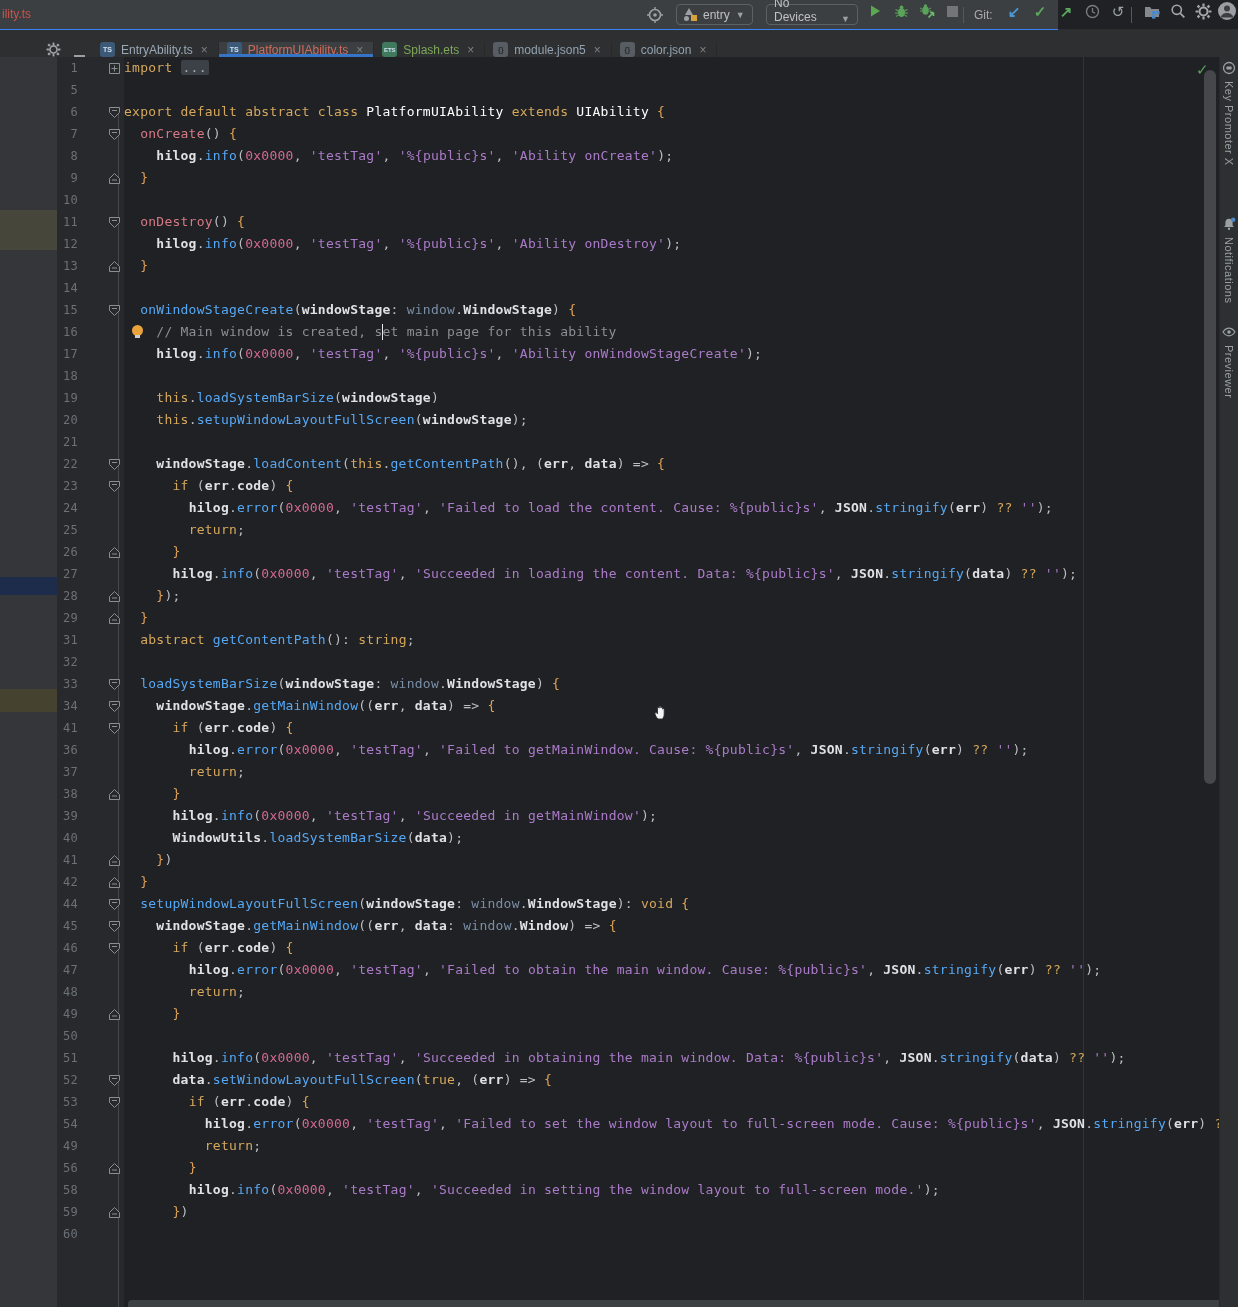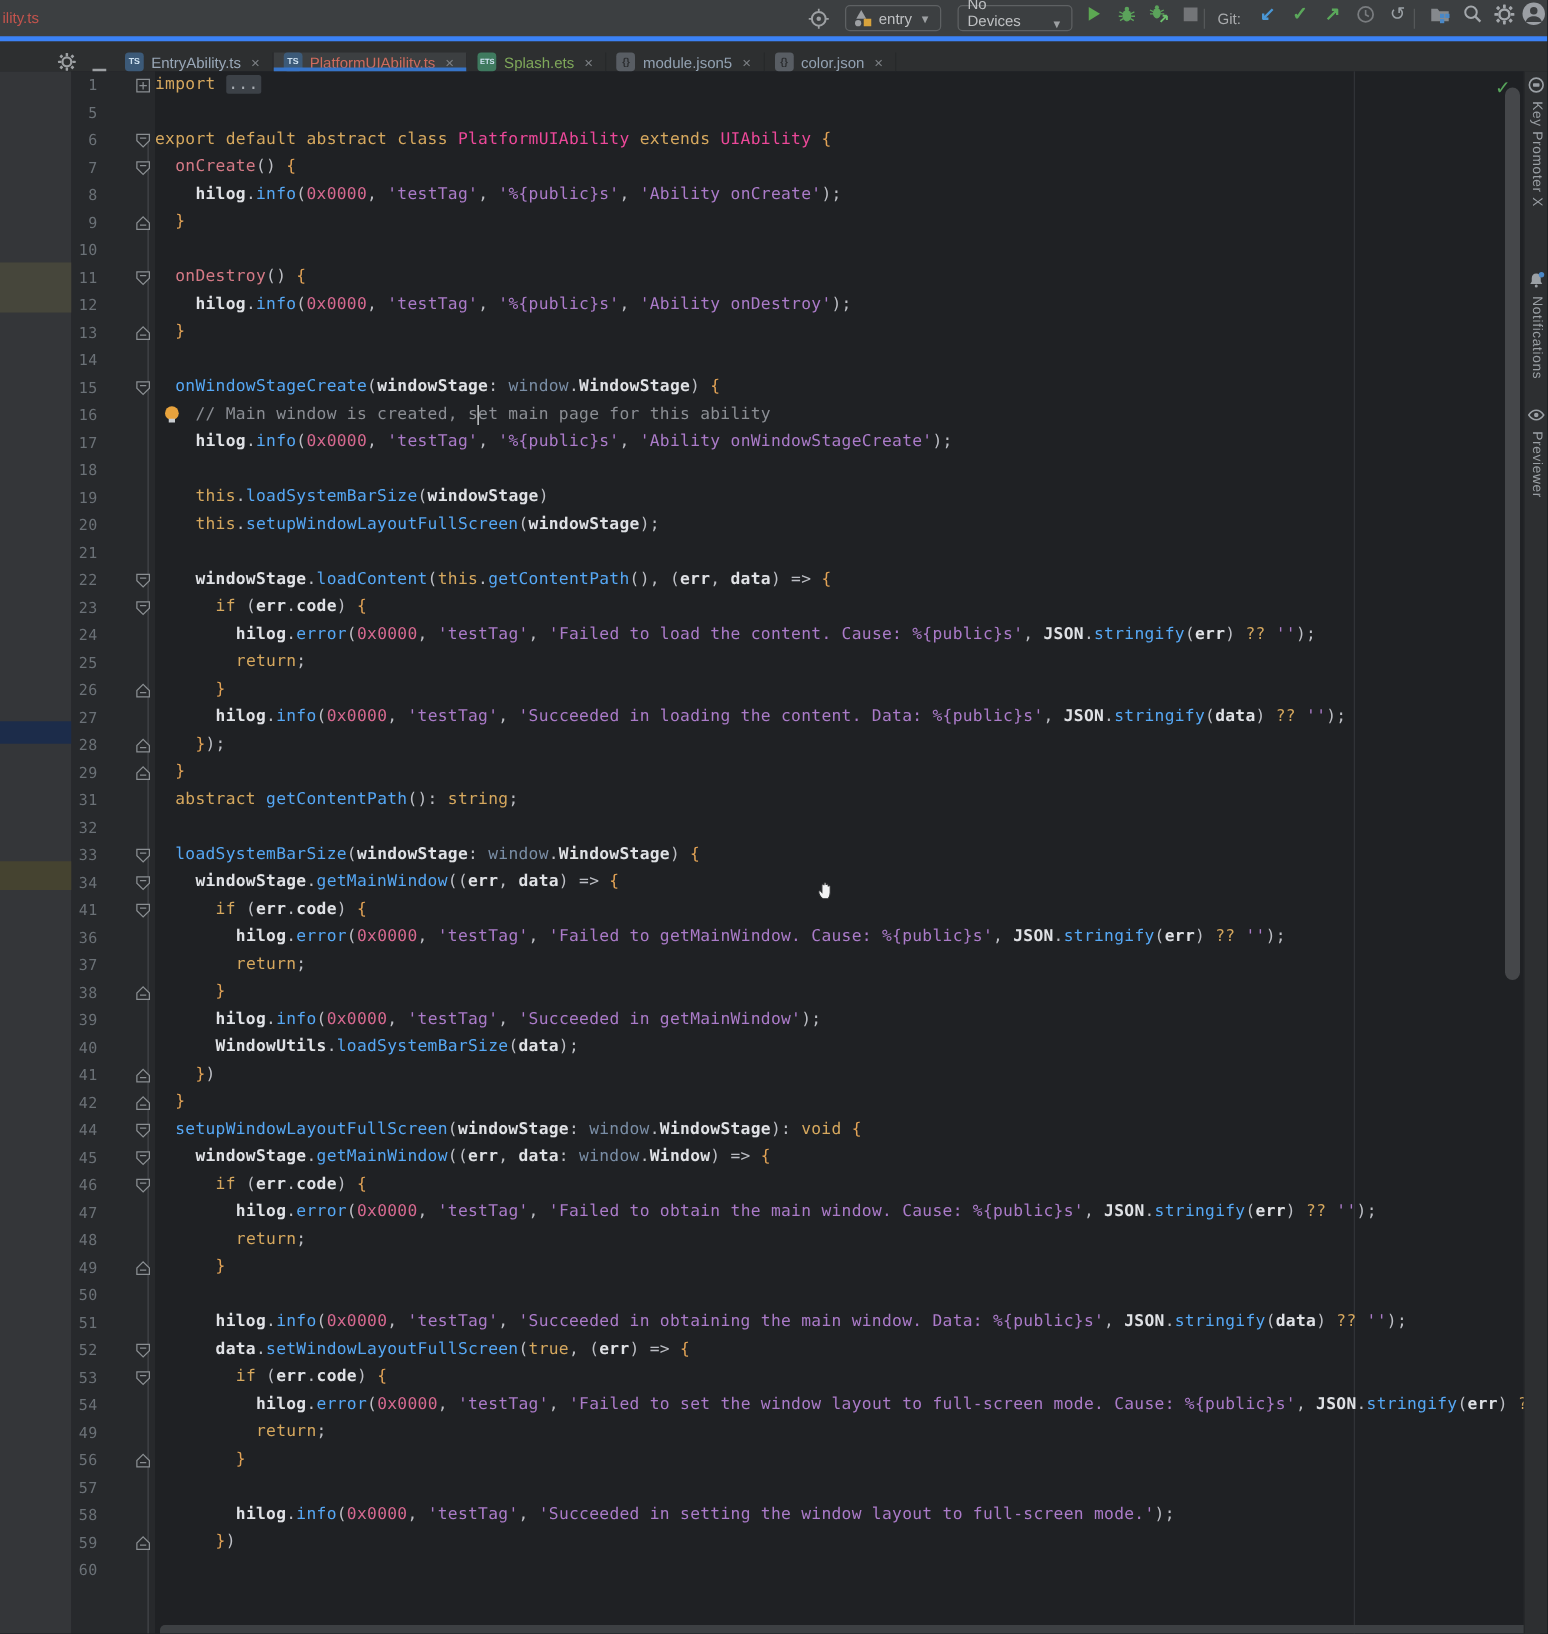--- a/index.html
+++ b/index.html
@@ -1,21 +1,21 @@
 <!DOCTYPE html>
 <html><head>
 <meta charset="utf-8">
 <style>
   html,body{margin:0;padding:0;background:#1f2124;}
   #app{position:relative;width:1238px;height:1307px;overflow:hidden;
        font-family:"Liberation Sans",sans-serif;background:#1f2124;}
 
   
-  #topbar{position:absolute;left:0;top:0;width:1238px;height:29px;background:#3c3f41;
-          border-bottom:4px solid #3b82f6;z-index:30;}
+  #topbar{position:absolute;left:0;top:0;width:1046px;height:29px;background:#3c3f41;
+          border-bottom:1px solid #3b82f6;z-index:30;padding-left:12px;}
   #win-title{position:absolute;left:2px;top:7px;font-size:12px;color:#c4544d;}
   .tb-abs{position:absolute;top:0;height:29px;display:flex;align-items:center;}
   .combo{height:21px;border:1px solid #5e6163;border-radius:4px;display:flex;align-items:center;
          padding:0 7px;color:#bfc1c3;font-size:12px;gap:6px;box-sizing:border-box;}
   .caret-down{font-size:9px;color:#9da0a3;}
   .tb-icon{width:22px;height:22px;display:flex;align-items:center;justify-content:center;}
   .vsep{width:1px;height:16px;background:#55585a;}
   #git-label{color:#a9abad;font-size:12px;}
   .uni{font-size:15px;line-height:1;}
 
@@ -44,21 +44,21 @@
   #margin-guide{position:absolute;left:1083px;top:0;bottom:0;width:1px;background:#303337;z-index:1;}
   #rows{position:absolute;left:0;top:0;width:1220px;z-index:3;}
   .row{display:flex;height:22px;line-height:22px;margin-left:57px;
        font-family:"DejaVu Sans Mono","Liberation Mono",monospace;font-size:13px;letter-spacing:.25px;}
   .ln{width:27px;flex:0 0 27px;text-align:right;padding-right:6px;box-sizing:border-box;
       color:#6b7177;font-size:12px;}
   .fold{width:40px;flex:0 0 40px;display:flex;align-items:center;justify-content:flex-end;
         padding-right:3px;box-sizing:border-box;}
   .codeline{white-space:pre;flex:1;overflow:hidden;}
   .tk-kw{color:#d6a85e;} .tk-br{color:#e2a356;} .tk-fn{color:#56a8f5;}
-  .tk-cl{color:#ec4899;} .tk-id{color:#dfe1e5;font-weight:bold;}
+  .tk-cl{color:#ffffff;} .tk-id{color:#dfe1e5;font-weight:bold;}
   .tk-ns{color:#7a8ea6;} .tk-str{color:#ab7bc9;} .tk-num{color:#d5698f;}
   .tk-pm{color:#d57a86;} .tk-pu{color:#bcbec4;} .tk-cm{color:#8b8e94;}
   .tk-op{color:#d6a85e;} 
   .tk-fold{background:#3c4147;color:#a8adb3;border-radius:2px;padding:0 2px;}
   #caret{position:absolute;width:1.5px;height:16px;background:#e8eaec;z-index:8;}
   #bulb{position:absolute;z-index:8;width:13px;height:13px;}
   #bulb .g{width:11px;height:11px;border-radius:50%;background:#e8a33d;margin:0 auto;}
   #bulb .b{width:5px;height:3px;background:#c9cdd1;margin:-1px auto 0;}
   #edit-check{position:absolute;left:1196px;top:4px;color:#57a45b;font-size:15px;z-index:9;}
   #vscroll{position:absolute;left:1204px;top:13px;width:12px;height:714px;background:#45474a;
@@ -607,25 +607,20 @@
         <div class="row">
           <span class="ln">56</span>
           <span class="fold">
             <svg width="13" height="13" viewBox="0 0 13 13">
               <path d="M6.5 1.5 L11.5 6.5 V11.5 H1.5 V6.5 Z M4 8 H9" fill="#27292c" stroke="#8a8e92" stroke-width="1"></path>
             </svg>
           </span>
           <span class="codeline"><span class="tk-pu">        </span><span class="tk-br">}</span></span>
         </div>
         <div class="row">
-          <span class="ln">57</span>
-          <span class="fold"></span>
-          <span class="codeline"></span>
-        </div>
-        <div class="row">
           <span class="ln">58</span>
           <span class="fold"></span>
           <span class="codeline"><span class="tk-pu">        </span><span class="tk-id">hilog</span><span class="tk-pu">.</span><span class="tk-fn">info</span><span class="tk-pu">(</span><span class="tk-num">0x0000</span><span class="tk-pu">, </span><span class="tk-str">'testTag'</span><span class="tk-pu">, </span><span class="tk-str">'Succeeded in setting the window layout to full-screen mode.'</span><span class="tk-pu">);</span></span>
         </div>
         <div class="row">
           <span class="ln">59</span>
           <span class="fold">
             <svg width="13" height="13" viewBox="0 0 13 13">
               <path d="M6.5 1.5 L11.5 6.5 V11.5 H1.5 V6.5 Z M4 8 H9" fill="#27292c" stroke="#8a8e92" stroke-width="1"></path>
             </svg>

